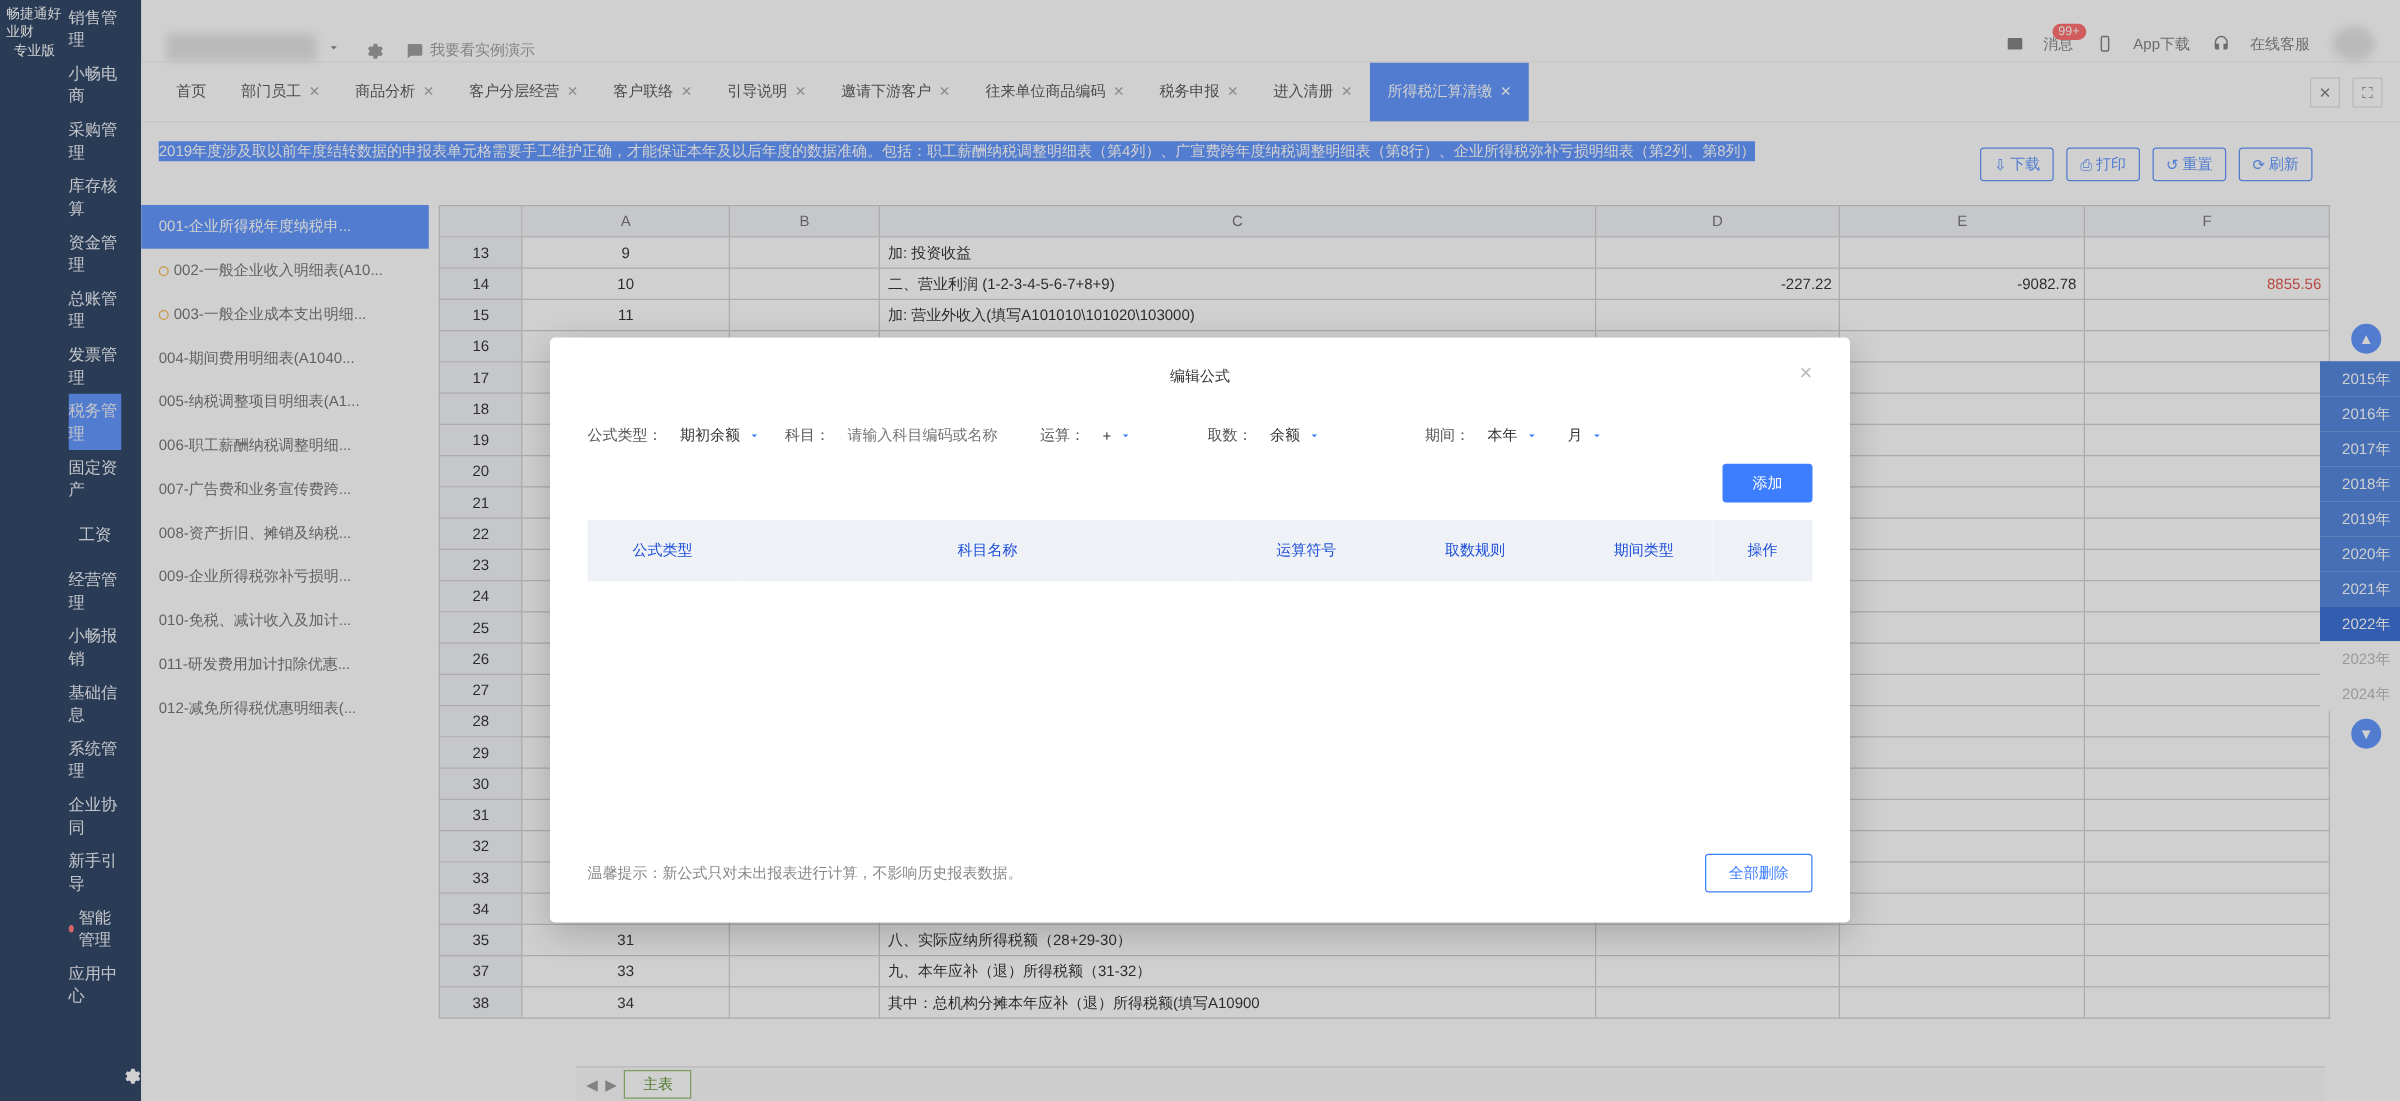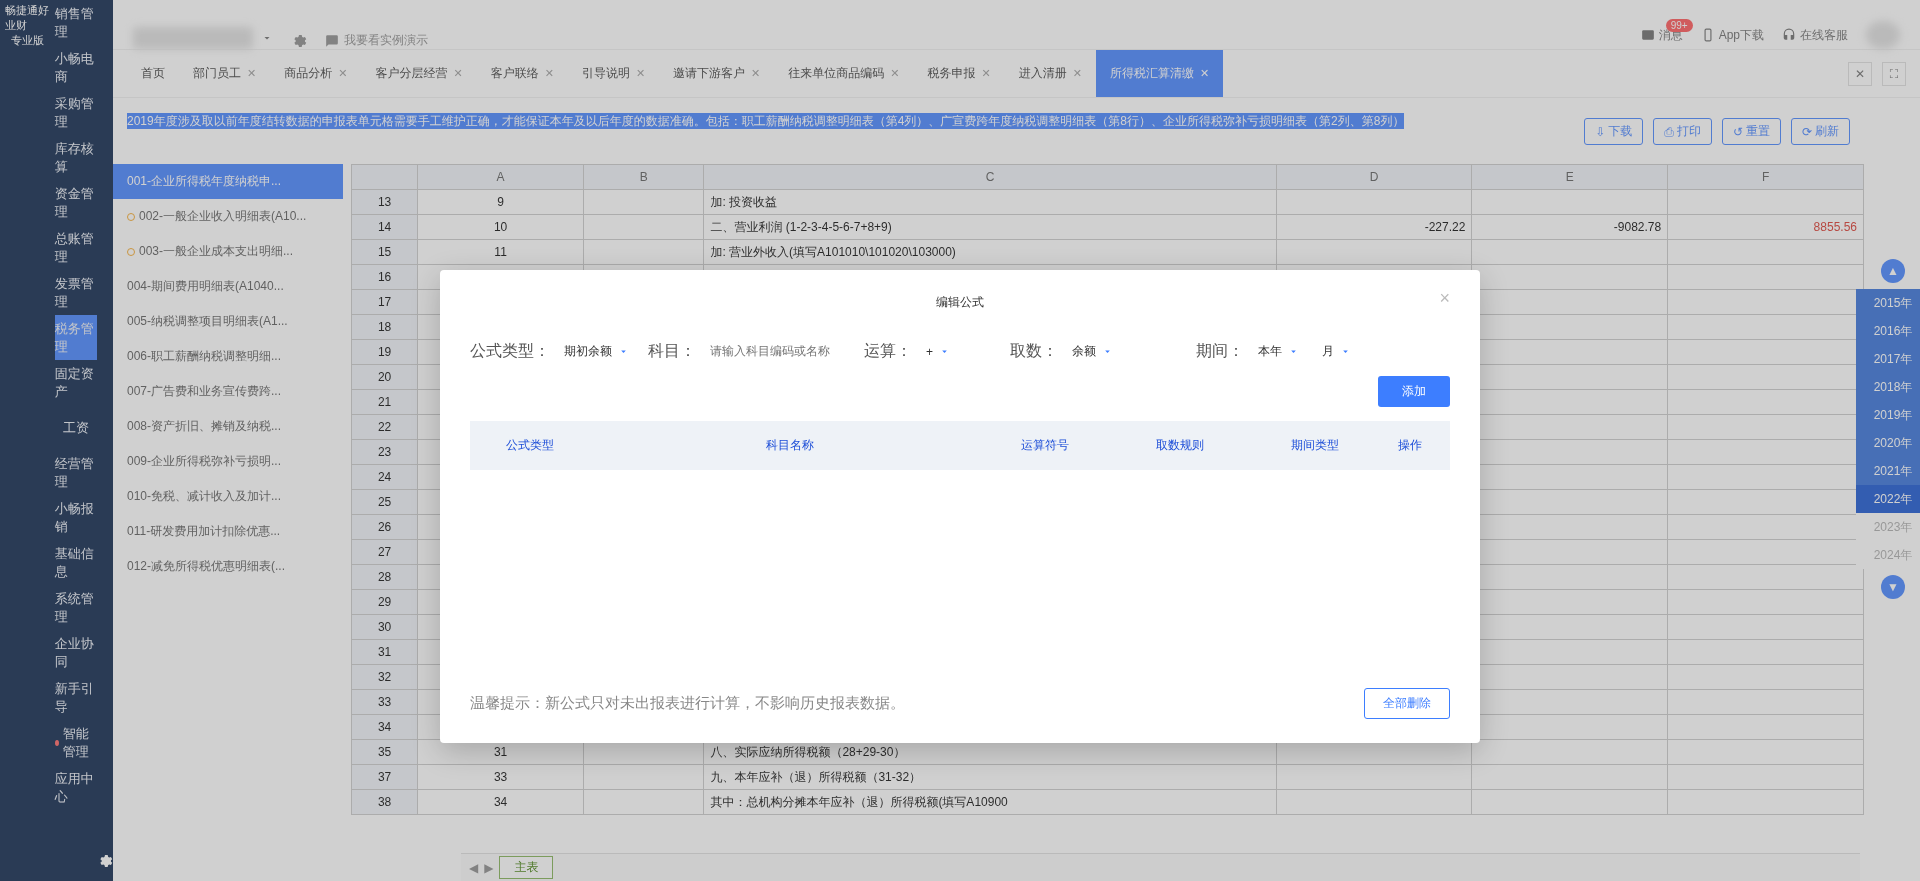--- a/index.html
+++ b/index.html
@@ -15,21 +15,21 @@
 .gear{width:16px;height:16px;fill:#fff}
 .main{flex:1;display:flex;flex-direction:column;background:#fff}
 .topbar{height:50px;border-bottom:1px solid #eee;display:flex;align-items:flex-end;padding:0 20px}
 .sel{display:flex;align-items:center;gap:8px;color:#666}
 .blur{filter:blur(4px);background:#ddd;width:120px;height:22px;border-radius:3px}
 .blur-sm{filter:blur(4px);background:#ddd;width:34px;height:28px;border-radius:50%}
 .chev{width:12px;height:12px;fill:#3d7eff}
 .tb-ico{width:16px;height:16px;fill:#888;margin-left:18px;cursor:pointer}
 .demo{margin-left:18px;color:#888;display:flex;align-items:center;gap:5px;cursor:pointer}
 .tb-right{margin-left:auto;display:flex;align-items:center;gap:18px;color:#666}
-.tb-link{display:flex;align-items:center;gap:4px;cursor:pointer;position:relative}
+.tb-link{display:flex;align-items:center;gap:16px;cursor:pointer;position:relative}
 .badge{position:absolute;top:-8px;right:-10px;background:#ff4d4f;color:#fff;border-radius:8px;padding:1px 5px;font-size:10px}
 .tabs{height:48px;background:#fff;border-bottom:1px solid #eee;display:flex;align-items:center;padding:0 14px;gap:4px;overflow:hidden}
 .tab{padding:0 14px;height:48px;display:flex;align-items:center;gap:6px;font-size:13px;color:#333;cursor:pointer;white-space:nowrap}
 .tab .close{color:#999;font-size:11px}
 .tab.active{background:#3d7eff;color:#fff}
 .tab.active .close{color:#fff}
 .tabs-end{margin-left:auto;display:flex;gap:10px}
 .sq-btn{width:24px;height:24px;border:1px solid #ddd;display:flex;align-items:center;justify-content:center;cursor:pointer;color:#666}
 .content{flex:1;display:flex;position:relative;background:#fff}
 .notice{position:absolute;top:14px;left:14px;right:340px;color:#fff;font-size:12px;line-height:18px}
@@ -55,30 +55,30 @@
 .yr{width:74px;height:28px;display:flex;align-items:center;justify-content:center;color:#fff;font-size:12px;cursor:pointer}
 .yr.b{background:#2d6bd8}
 .yr.cur{background:#0f4fcf;color:#fff}
 .yr.d{color:#aaa;background:#fff}
 .yr.circ{width:24px;height:24px;border-radius:50%;background:#3d7eff;margin:6px 0}
 .overlay{position:absolute;inset:0;background:rgba(120,120,120,.35);display:flex;align-items:flex-start;justify-content:center;padding-top:270px;z-index:50}
 .modal{width:1040px;background:#fff;border-radius:4px;box-shadow:0 8px 30px rgba(0,0,0,.2);padding:22px 30px 24px}
 .m-title{text-align:center;font-size:15px;color:#333;position:relative;margin-bottom:30px}
 .m-close{position:absolute;right:0;top:-4px;color:#bbb;font-size:18px;cursor:pointer}
 .m-row{display:flex;align-items:center;gap:14px;margin-bottom:14px;color:#555}
-.m-lab{font-size:16px}
+.m-lab{font-size:12px}
 .m-sel{display:flex;align-items:center;gap:6px;color:#333;min-width:70px}
 .m-sel .cv{width:11px;height:11px;fill:#3d7eff}
 .m-inp{border:none;border-bottom:1px solid transparent;color:#bbb;width:140px;font-size:12px}
 .btn-add{background:#3d7eff;color:#fff;border:none;padding:7px 24px;border-radius:3px;cursor:pointer;margin-left:auto}
 .m-table{width:100%;border-collapse:collapse;margin-top:8px}
 .m-table th{background:#eef2f7;color:#1d4ed8;font-weight:normal;padding:16px 8px;border:none;font-size:12px}
 .m-body{height:200px}
 .m-foot{display:flex;align-items:center;margin-top:18px}
-.m-tip{color:#888;font-size:15px}
+.m-tip{color:#888;font-size:12px}
 .btn-del{border:1px solid #3d7eff;color:#3d7eff;background:#fff;padding:6px 18px;border-radius:3px;cursor:pointer;margin-left:auto}
 </style>
 </head>
 <body>
 
 <div class="app">
   <div class="sidebar">
     <div class="logo">
       <span class="logo-t">畅捷通好业财</span>
       <span class="logo-t">专业版</span>

